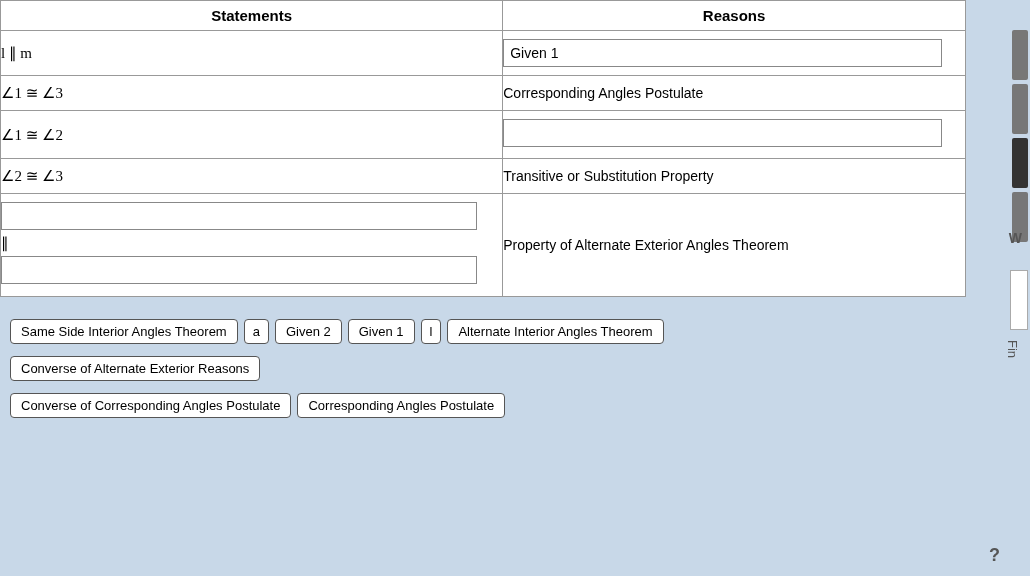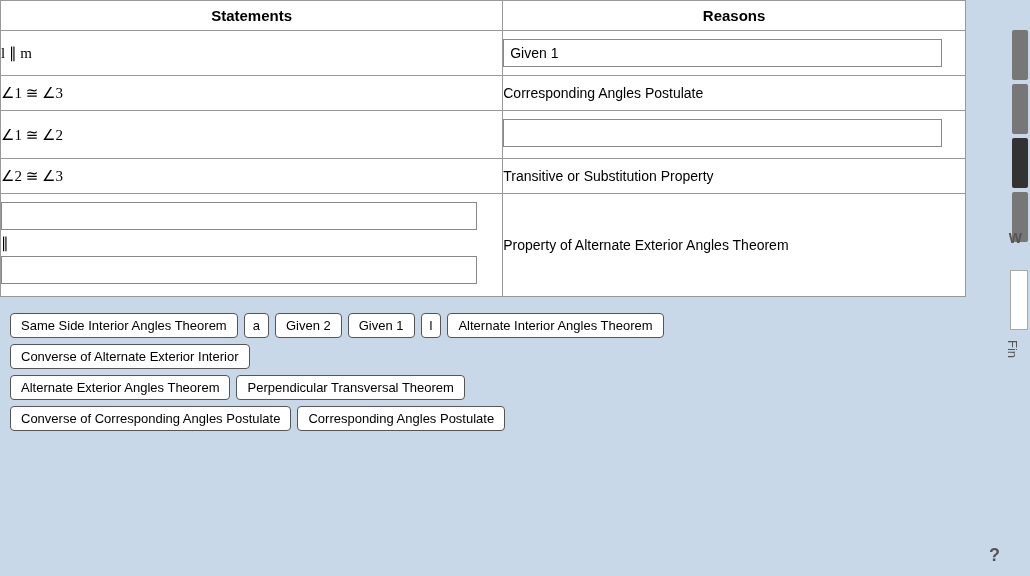--- a/index.html
+++ b/index.html
@@ -100,20 +100,21 @@
     }
 
     .chip {
       border: 1.5px solid #555;
       border-radius: 4px;
       padding: 4px 10px;
       background: white;
       font-size: 13px;
       cursor: pointer;
       white-space: nowrap;
+      margin-top: 6px;
     }
 
     .chip.small {
       padding: 4px 8px;
       font-size: 13px;
     }
 
     
     .right-sidebar {
       width: 20px;
@@ -245,28 +246,24 @@
       <div class="chips-row">
         <span class="chip">Same Side Interior Angles Theorem</span>
         <span class="chip small">a</span>
         <span class="chip">Given 2</span>
         <span class="chip">Given 1</span>
         <span class="chip small">l</span>
         <span class="chip">Alternate Interior Angles Theorem</span>
       </div>
 
       <div class="chips-row">
-        <span class="chip">Converse of Alternate Exterior Interior</span>
+        <span class="chip">Converse of Alternate Exterior Reasons</span>
       </div>
 
 
-      <div class="chips-row">
-        <span class="chip">Alternate Exterior Angles Theorem</span>
-        <span class="chip">Perpendicular Transversal Theorem</span>
-      </div>
 
       <div class="chips-row">
         <span class="chip">Converse of Corresponding Angles Postulate</span>
         <span class="chip">Corresponding Angles Postulate</span>
       </div>
     </div>
   </div>
 
   <div class="right-sidebar">
     <div class="sidebar-btn"></div>

